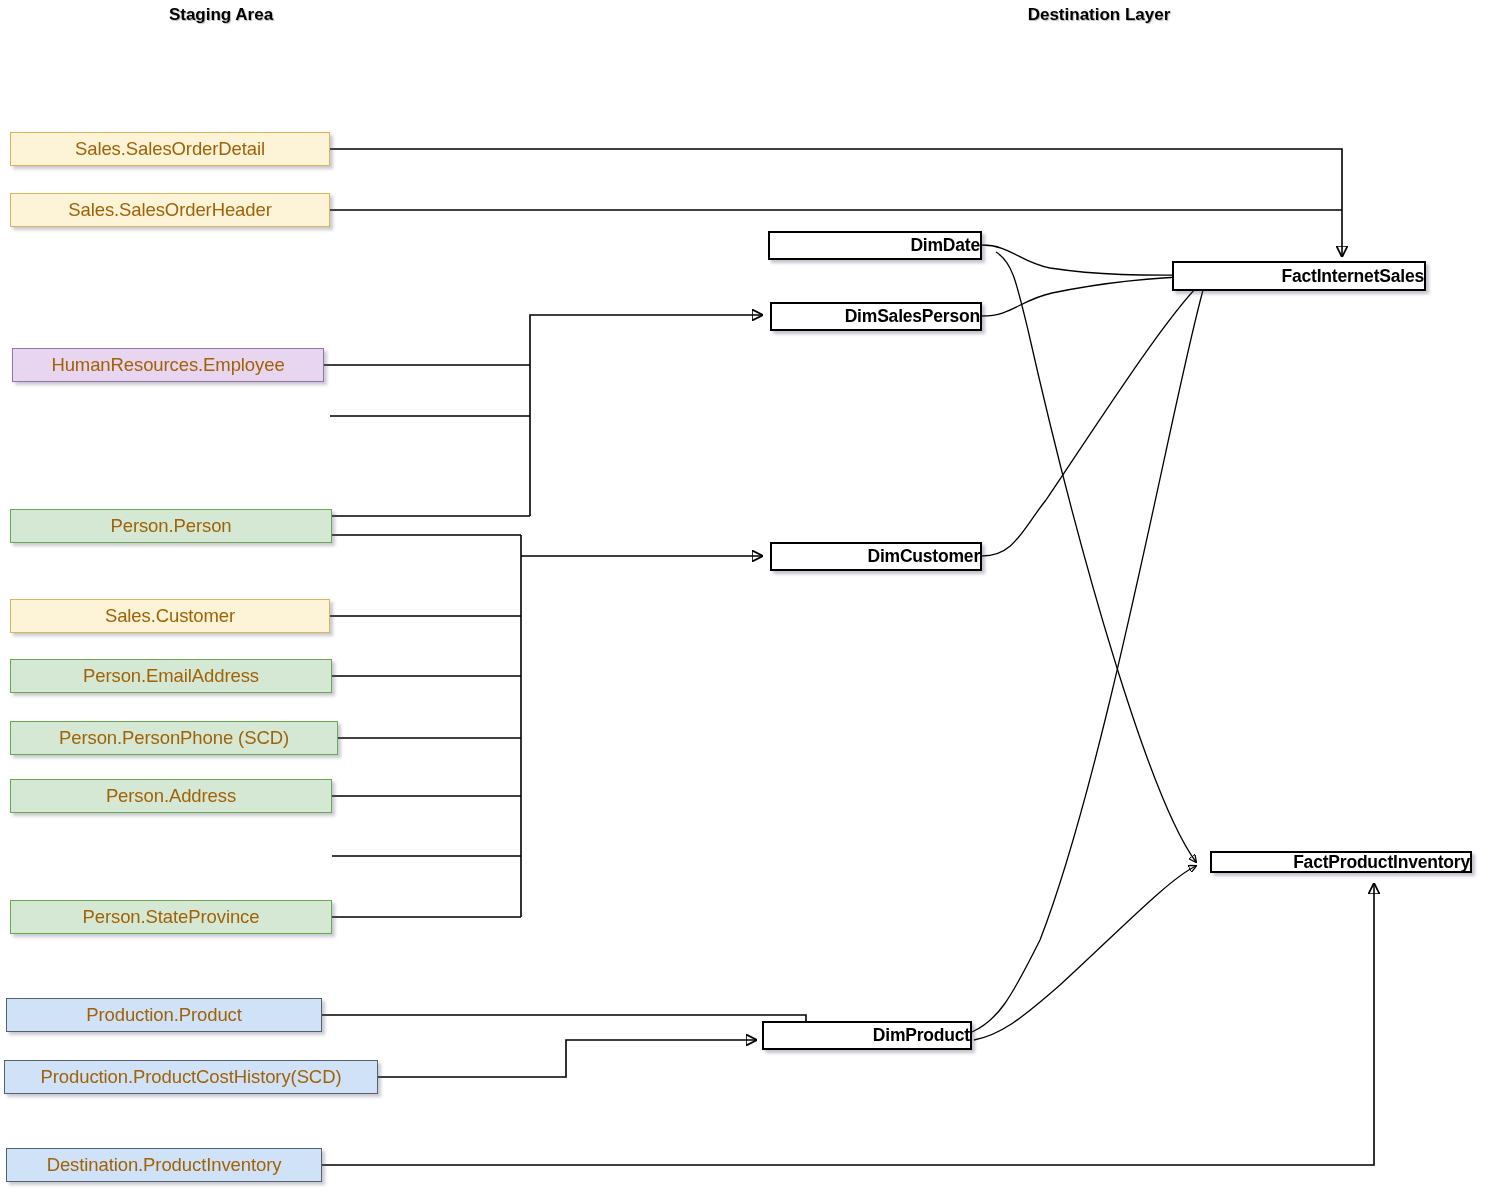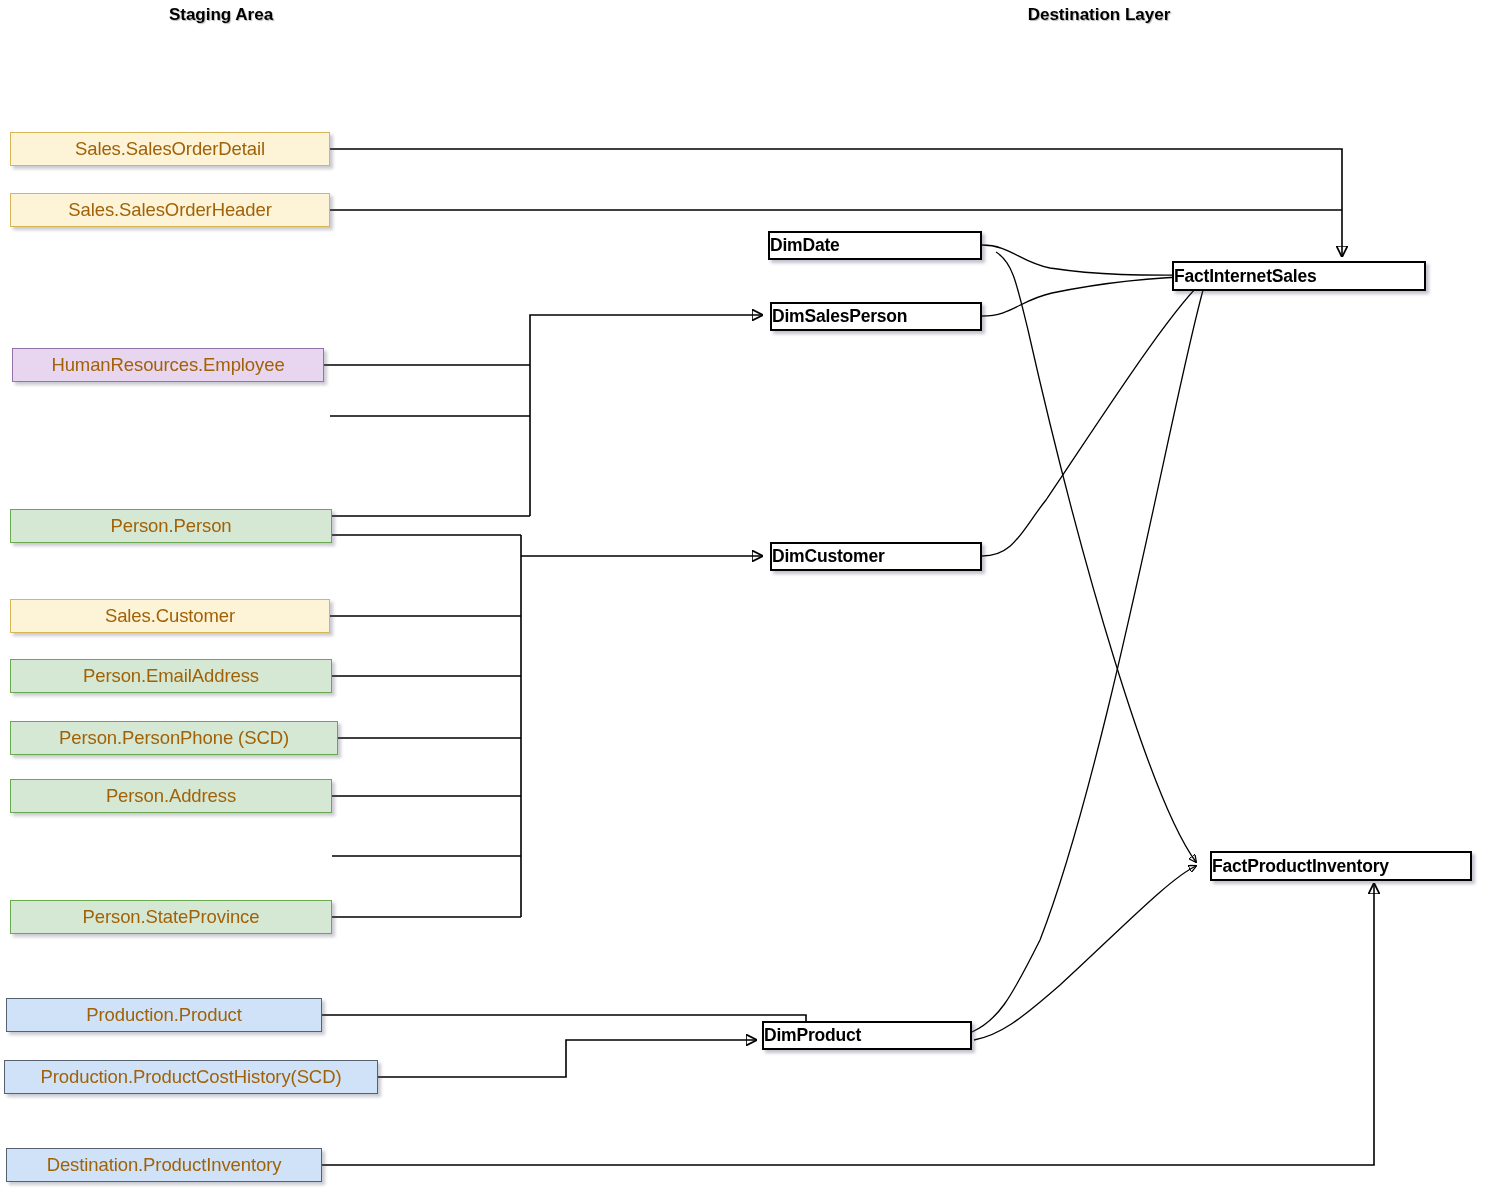--- a/index.html
+++ b/index.html
@@ -46,21 +46,21 @@
   .stage-box.person  { background: #d5e8d4; border-color: #6aa84f; }
   .stage-box.prod    { background: #cfe2f7; border-color: #55616e; }
 
   .dest-box {
     position: absolute;
     box-sizing: border-box;
     background: #ffffff;
     border: 2.2px solid #000;
     display: flex;
     align-items: center;
-    justify-content: flex-start;
+    justify-content: flex-end;
     font-size: 17.5px;
     font-weight: bold;
     color: #000;
     white-space: nowrap;
     box-shadow: 3px 3px 3px rgba(80,80,110,0.34);
     letter-spacing: -0.2px;
   }
 
   #wires {
     position: absolute;
@@ -168,17 +168,17 @@
   </div>
   <div class="dest-box" style="left:770px;  top:542px;  width:212px; height:29px;">
     <span>DimCustomer</span>
   </div>
   <div class="dest-box" style="left:762px;  top:1021px; width:210px; height:29px;">
     <span>DimProduct</span>
   </div>
   <div class="dest-box" style="left:1172px; top:261px;  width:254px; height:30px;">
     <span>FactInternetSales</span>
   </div>
-  <div class="dest-box" style="left:1210px; top:851px;  width:262px; height:30px;">
+  <div class="dest-box" style="left:1210px; top:851px;  width:262px; height:22px;">
     <span>FactProductInventory</span>
   </div>
 
 </div>
 
 </body></html>

